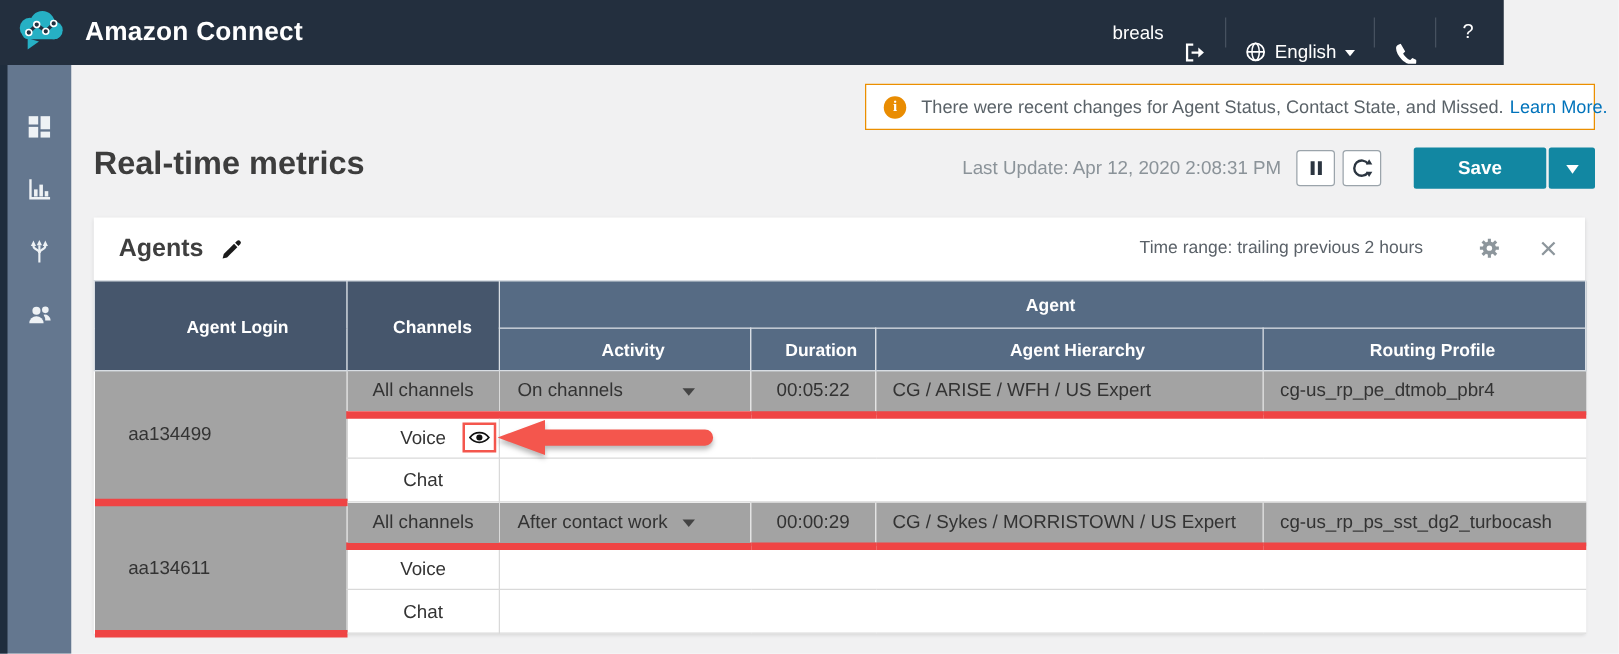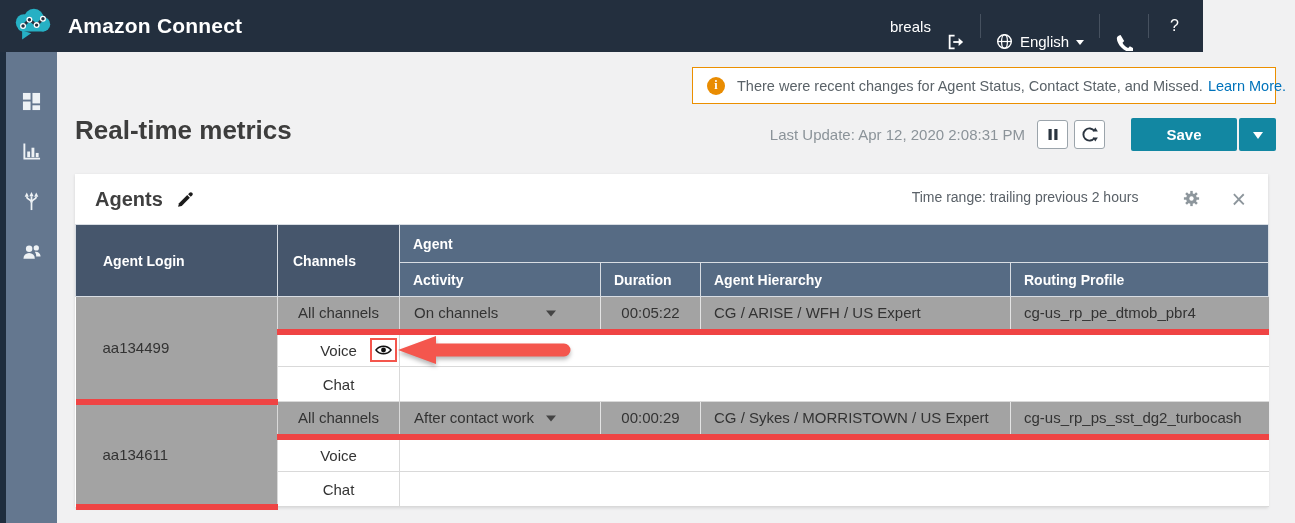--- a/index.html
+++ b/index.html
@@ -52,21 +52,21 @@
   .panel-title { font-size:20px; font-weight:700; color:#3f3f3f; }
   .edit-btn { margin-left:13px; cursor:pointer; display:flex; align-items:center; }
   .panel-header-right { margin-left:auto; display:flex; align-items:flex-start; }
   .time-range { color:#5a6168; font-size:14px; }
   .gear-btn { margin-left:44px; cursor:pointer; display:flex; }
   .close-btn { margin-left:30px; cursor:pointer; color:#8d969c; font-size:25px; line-height:20px; }
 
   
   table.metrics { border-collapse:collapse; table-layout:fixed; width:1193px; }
   col.c1{width:202px} col.c2{width:122px} col.c3{width:201px} col.c4{width:100px} col.c5{width:310px} col.c6{width:258px}
-  th { color:#fff; font-size:14px; font-weight:700; text-align:left; }
+  th { color:#fff; font-size:14px; font-weight:700; text-align:center; }
   .h-dark { background:#46566c; border:1px solid #d8dde3; }
   .h-light { background:#566b84; border:1px solid #d8dde3; }
   tr.hr1 th { height:38px; }
   tr.hr2 th { height:34px; }
   .th-login { padding-left:27px; }
   .th-chan { padding-left:15px; }
   .h-light { padding-left:13px; }
   td { height:35px; font-size:15px; color:#333; }
   td.login { padding-left:27px; background:#fff; vertical-align:middle;
     border-right:1px solid #d9d9d9; border-bottom:1px solid #d2d2d2; }

